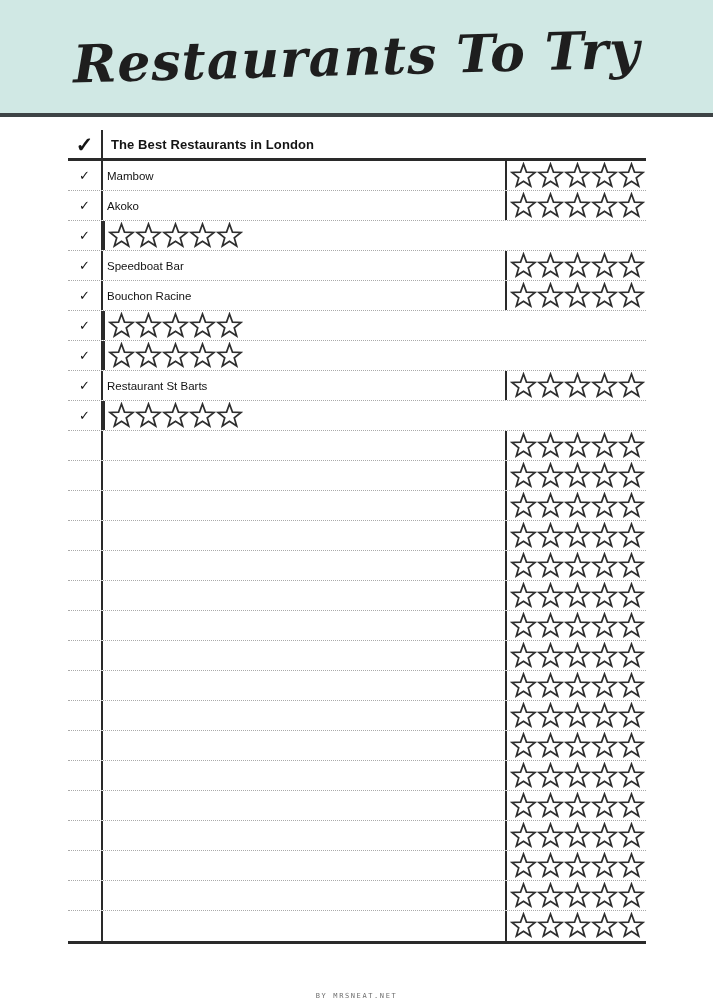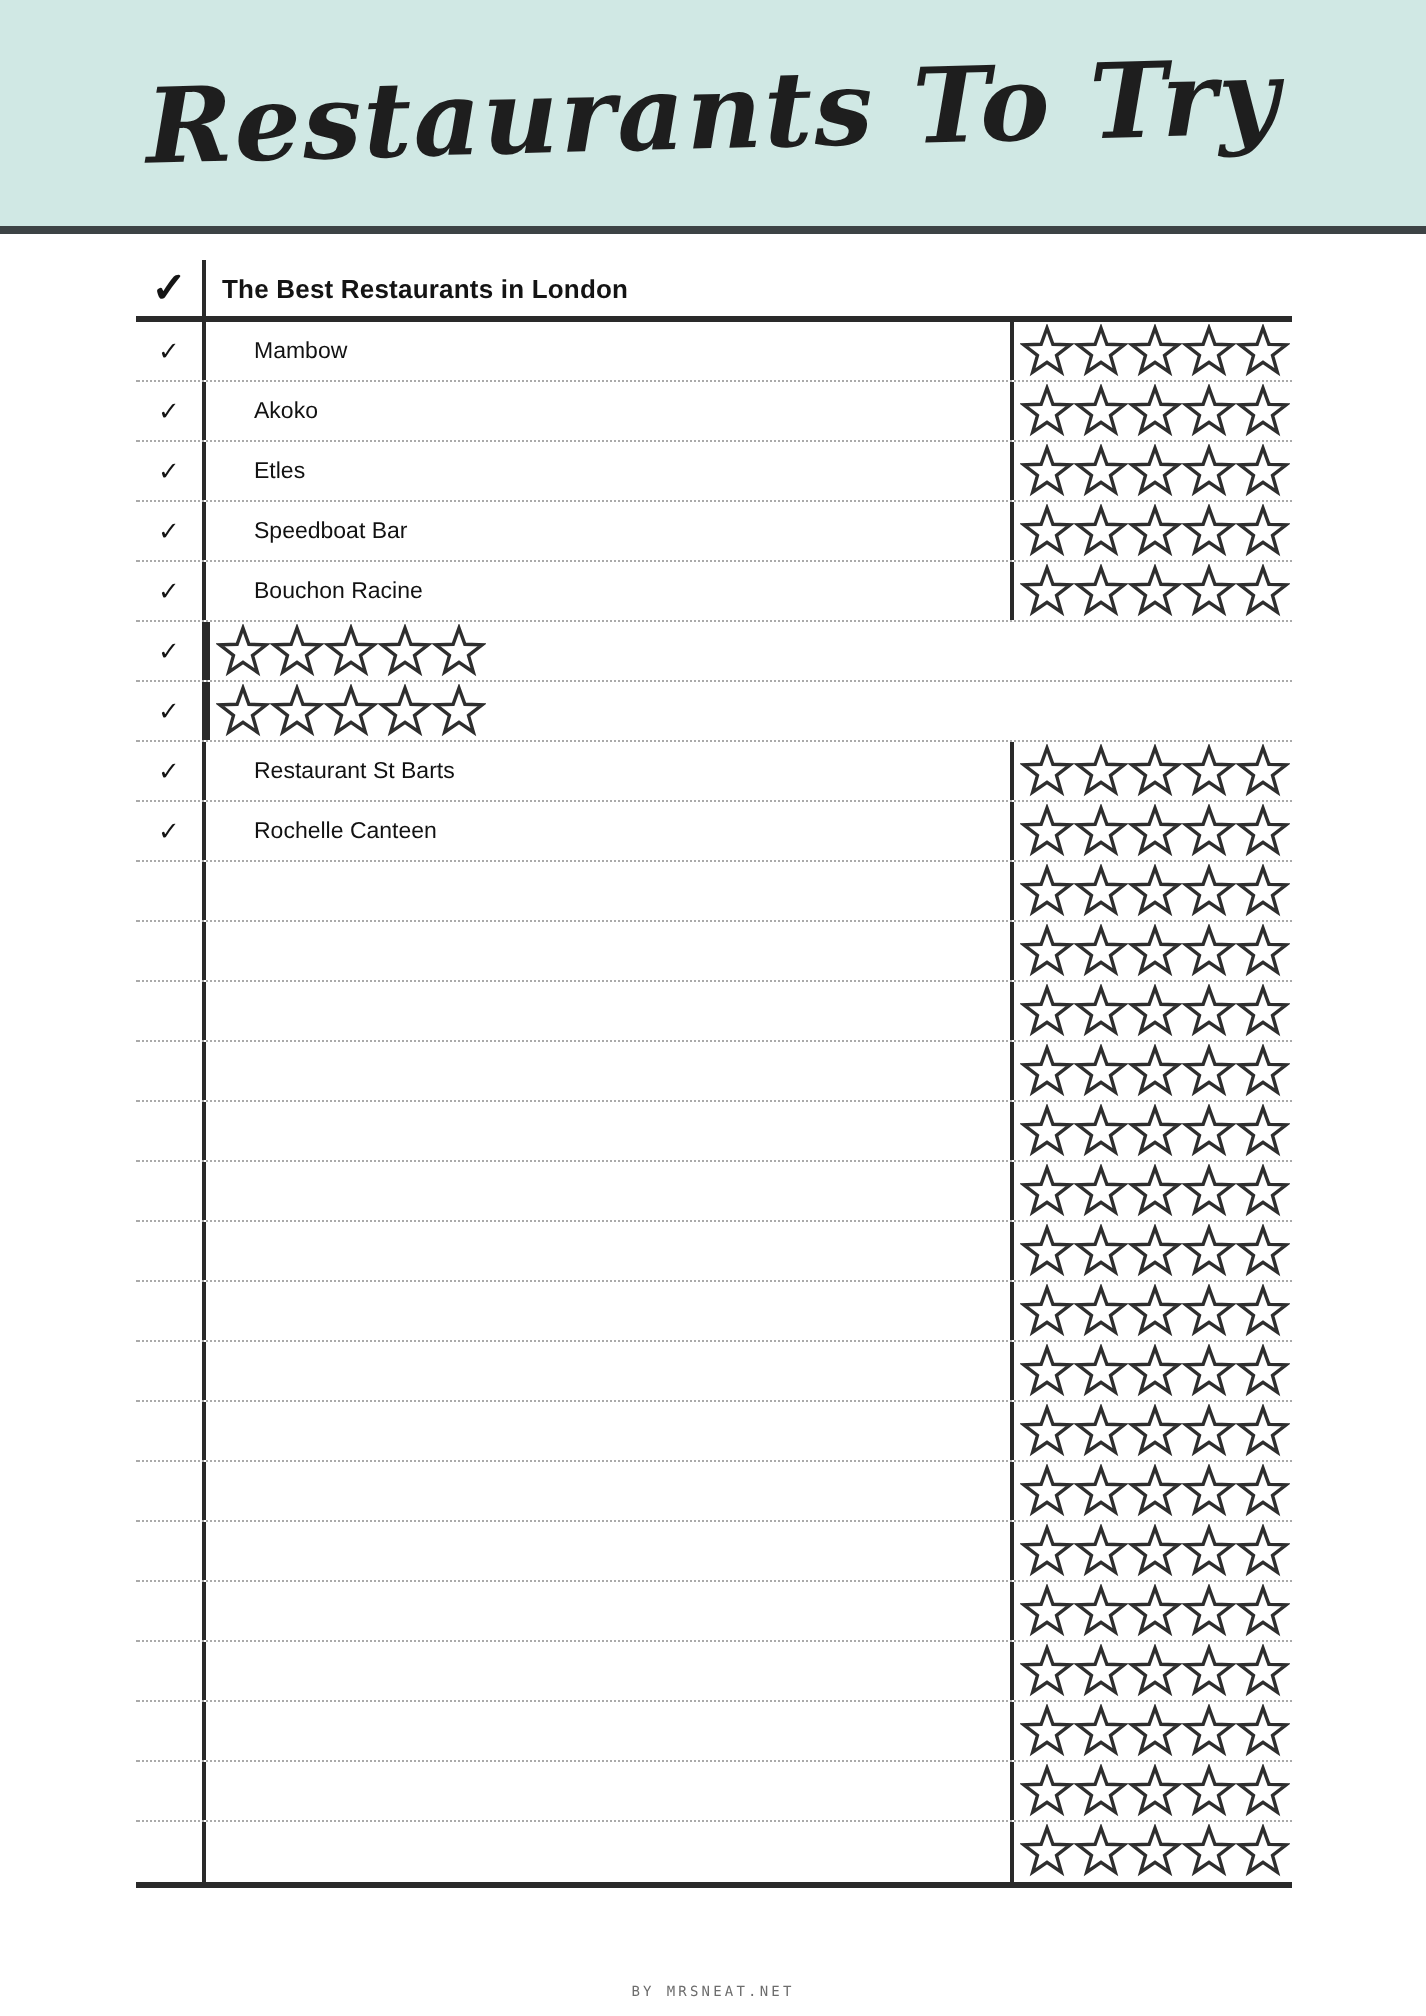--- a/index.html
+++ b/index.html
@@ -82,21 +82,21 @@
     align-items: center;
     justify-content: center;
     font-size: 13px;
     line-height: 1;
     flex: none;
   }
   .cell-name {
     flex: 1;
     display: flex;
     align-items: center;
-    padding-left: 24px;
+    padding-left: 4px;
     font-size: 11.5px;
     color: #121212;
   }
   .cell-stars {
     width: 136px;
     flex: none;
     border-left: 2px solid var(--line, #2a2a2a);
     display: flex;
     align-items: center;
     padding-left: 3px;
@@ -167,21 +167,20 @@
             <svg width="27" height="28" viewBox="0 0 27 28">
               <polygon points="13.50,2.00 16.44,10.15 25.10,10.43 18.26,15.75 20.67,24.07 13.50,19.20 6.33,24.07 8.74,15.75 1.90,10.43 10.56,10.15" fill="#ffffff" stroke="#2e2e2e" stroke-width="1.7" stroke-linejoin="miter"></polygon>
             </svg>
             <svg width="27" height="28" viewBox="0 0 27 28">
               <polygon points="13.50,2.00 16.44,10.15 25.10,10.43 18.26,15.75 20.67,24.07 13.50,19.20 6.33,24.07 8.74,15.75 1.90,10.43 10.56,10.15" fill="#ffffff" stroke="#2e2e2e" stroke-width="1.7" stroke-linejoin="miter"></polygon>
             </svg>
           </div>
         </div>
         <div class="row">
           <div class="cell-check">✓</div>
-          <div class="cell-name">Etles</div>
           <div class="cell-stars">
             <svg width="27" height="28" viewBox="0 0 27 28">
               <polygon points="13.50,2.00 16.44,10.15 25.10,10.43 18.26,15.75 20.67,24.07 13.50,19.20 6.33,24.07 8.74,15.75 1.90,10.43 10.56,10.15" fill="#ffffff" stroke="#2e2e2e" stroke-width="1.7" stroke-linejoin="miter"></polygon>
             </svg>
             <svg width="27" height="28" viewBox="0 0 27 28">
               <polygon points="13.50,2.00 16.44,10.15 25.10,10.43 18.26,15.75 20.67,24.07 13.50,19.20 6.33,24.07 8.74,15.75 1.90,10.43 10.56,10.15" fill="#ffffff" stroke="#2e2e2e" stroke-width="1.7" stroke-linejoin="miter"></polygon>
             </svg>
             <svg width="27" height="28" viewBox="0 0 27 28">
               <polygon points="13.50,2.00 16.44,10.15 25.10,10.43 18.26,15.75 20.67,24.07 13.50,19.20 6.33,24.07 8.74,15.75 1.90,10.43 10.56,10.15" fill="#ffffff" stroke="#2e2e2e" stroke-width="1.7" stroke-linejoin="miter"></polygon>
             </svg>
@@ -291,21 +290,20 @@
             <svg width="27" height="28" viewBox="0 0 27 28">
               <polygon points="13.50,2.00 16.44,10.15 25.10,10.43 18.26,15.75 20.67,24.07 13.50,19.20 6.33,24.07 8.74,15.75 1.90,10.43 10.56,10.15" fill="#ffffff" stroke="#2e2e2e" stroke-width="1.7" stroke-linejoin="miter"></polygon>
             </svg>
             <svg width="27" height="28" viewBox="0 0 27 28">
               <polygon points="13.50,2.00 16.44,10.15 25.10,10.43 18.26,15.75 20.67,24.07 13.50,19.20 6.33,24.07 8.74,15.75 1.90,10.43 10.56,10.15" fill="#ffffff" stroke="#2e2e2e" stroke-width="1.7" stroke-linejoin="miter"></polygon>
             </svg>
           </div>
         </div>
         <div class="row">
           <div class="cell-check">✓</div>
-          <div class="cell-name">Rochelle Canteen</div>
           <div class="cell-stars">
             <svg width="27" height="28" viewBox="0 0 27 28">
               <polygon points="13.50,2.00 16.44,10.15 25.10,10.43 18.26,15.75 20.67,24.07 13.50,19.20 6.33,24.07 8.74,15.75 1.90,10.43 10.56,10.15" fill="#ffffff" stroke="#2e2e2e" stroke-width="1.7" stroke-linejoin="miter"></polygon>
             </svg>
             <svg width="27" height="28" viewBox="0 0 27 28">
               <polygon points="13.50,2.00 16.44,10.15 25.10,10.43 18.26,15.75 20.67,24.07 13.50,19.20 6.33,24.07 8.74,15.75 1.90,10.43 10.56,10.15" fill="#ffffff" stroke="#2e2e2e" stroke-width="1.7" stroke-linejoin="miter"></polygon>
             </svg>
             <svg width="27" height="28" viewBox="0 0 27 28">
               <polygon points="13.50,2.00 16.44,10.15 25.10,10.43 18.26,15.75 20.67,24.07 13.50,19.20 6.33,24.07 8.74,15.75 1.90,10.43 10.56,10.15" fill="#ffffff" stroke="#2e2e2e" stroke-width="1.7" stroke-linejoin="miter"></polygon>
             </svg>

